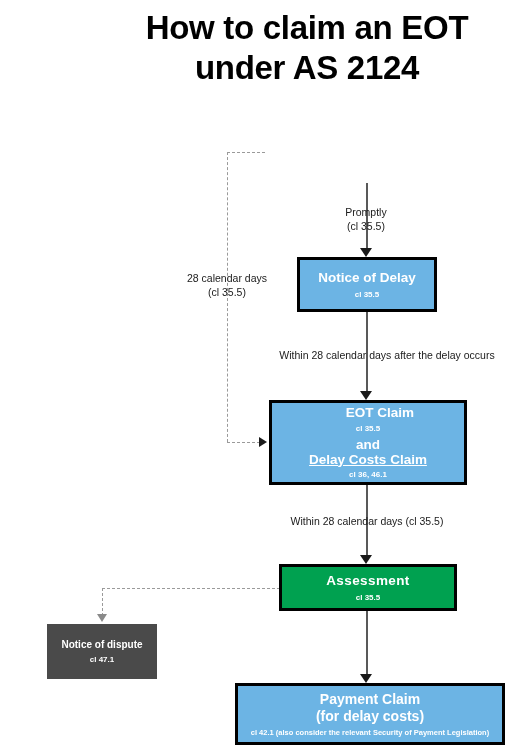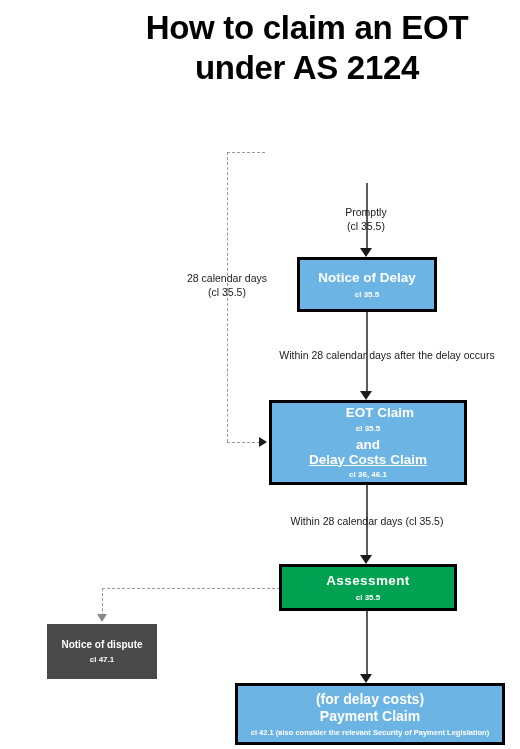--- a/index.html
+++ b/index.html
@@ -241,18 +241,18 @@
     <div class="main">Assessment</div>
     <div class="sub">cl 35.5</div>
   </div>
 
   <div class="node" id="node-notice-dispute">
     <div class="main">Notice of dispute</div>
     <div class="sub">cl 47.1</div>
   </div>
 
   <div class="node" id="node-payment-claim">
+    <div class="main">Payment Claim</div>
     <div class="main">(for delay costs)</div>
-    <div class="main">Payment Claim</div>
     <div class="sub">cl 42.1 (also consider the relevant Security of Payment Legislation)</div>
   </div>
 
 </div>
 
 </body></html>

